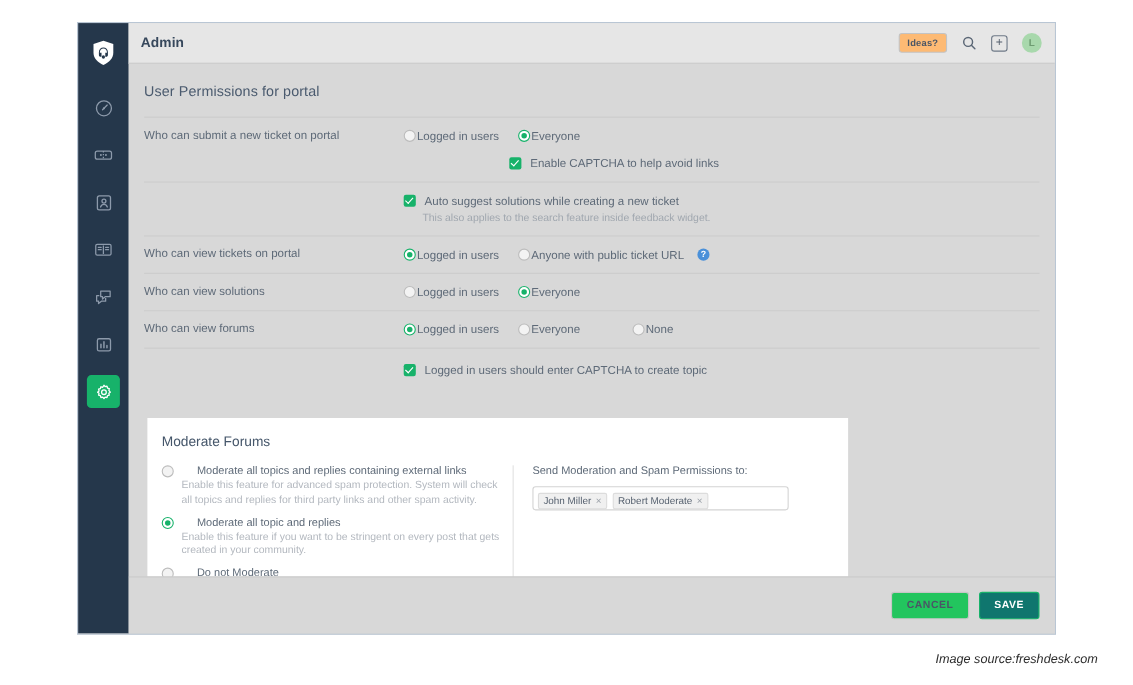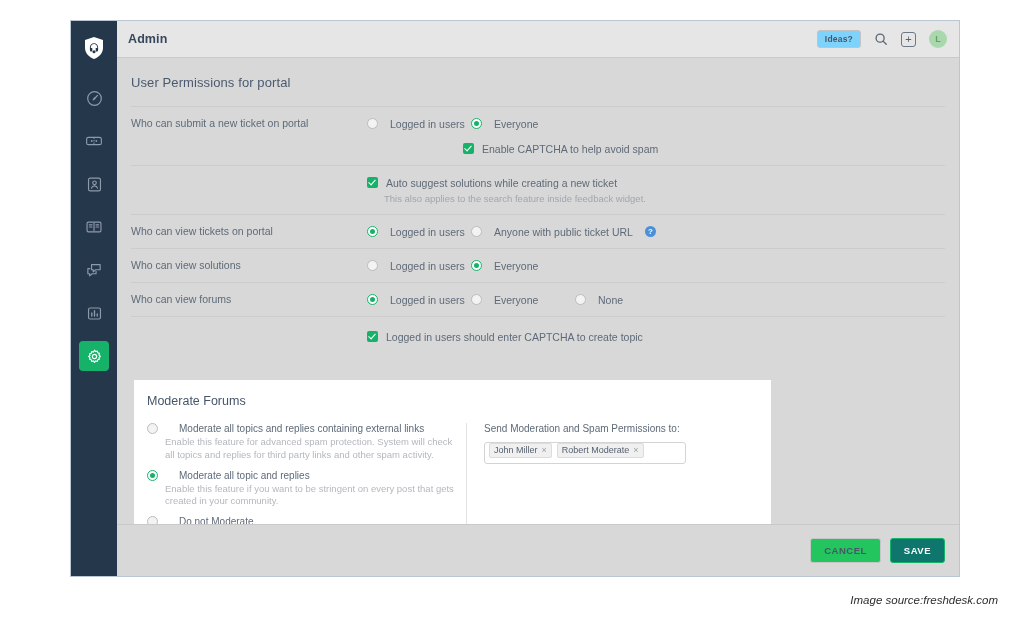--- a/index.html
+++ b/index.html
@@ -75,21 +75,21 @@
     letter-spacing: .1px;
   }
   .topbar-right {
     margin-left: auto;
     display: flex;
     align-items: center;
     gap: 13px;
   }
   .ideas-btn {
     border: 1px solid #c3c3c3;
-    background: #7dd3fc;
+    background: #fdba74;
     border-radius: 3px;
     font-size: 8.5px;
     font-weight: 700;
     color: #4a5666;
     padding: 4px 7px;
     line-height: 1;
     letter-spacing: .2px;
     margin-left: 34px;
   }
   .icon-btn { color: #5a6675; display: flex; align-items: center; }
@@ -150,21 +150,21 @@
     display: flex;
     align-items: center;
     gap: 8px;
     min-height: 15px;
   }
   .opt-line + .opt-line { margin-top: 11px; }
 
   .radio-wrap, .check-wrap {
     display: inline-flex;
     align-items: center;
-    gap: 12px;
+    gap: 1px;
   }
   .radio-wrap.w1 { width: 96px; }
 
   .radio {
     width: 11px; height: 11px;
     border-radius: 50%;
     border: 1px solid #bcbcbc;
     background: #f3f3f3;
     flex: 0 0 11px;
     display: inline-block;
@@ -261,23 +261,23 @@
   .notif-label {
     font-size: 10px;
     color: #5e6a78;
     margin-bottom: 8px;
   }
   .tag-field {
     border: 1px solid #d4d4d4;
     border-radius: 3px;
     background: #fff;
     height: 22px;
-    width: 202px;
-    display: flex;
-    align-items: flex-start;
+    width: 233px;
+    display: flex;
+    align-items: flex-end;
     padding: 0 4px;
     gap: 5px;
   }
   .tag {
     background: #f0f0f0;
     border: 1px solid #dcdcdc;
     border-radius: 2px;
     font-size: 9px;
     color: #56616f;
     padding: 2px 4px;
@@ -450,21 +450,21 @@
                   <span class="radio"></span>
                   <span class="opt-text">Logged in users</span>
                 </span>
                 <span class="radio-wrap">
                   <span class="radio on"></span>
                   <span class="opt-text">Everyone</span>
                 </span>
               </div>
               <div class="opt-line" style="margin-top:10px;padding-left:96px;">
                 <span class="cbox"></span>
-                <span class="opt-text">Enable CAPTCHA to help avoid spam</span>
+                <span class="opt-text">Enable CAPTCHA to help avoid links</span>
               </div>
             </div>
           </div>
 
           <div class="perm-row">
             <div class="perm-label"></div>
             <div class="perm-opts">
               <div class="opt-line">
                 <span class="cbox"></span>
                 <span class="opt-text">Auto suggest solutions while creating a new ticket</span>

